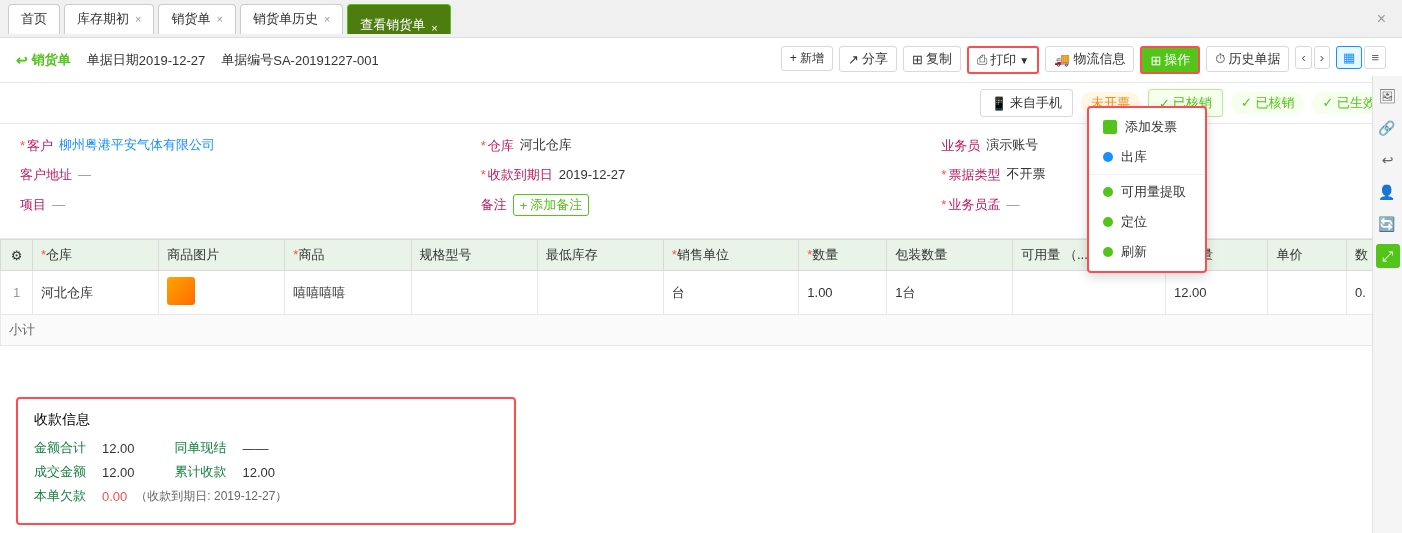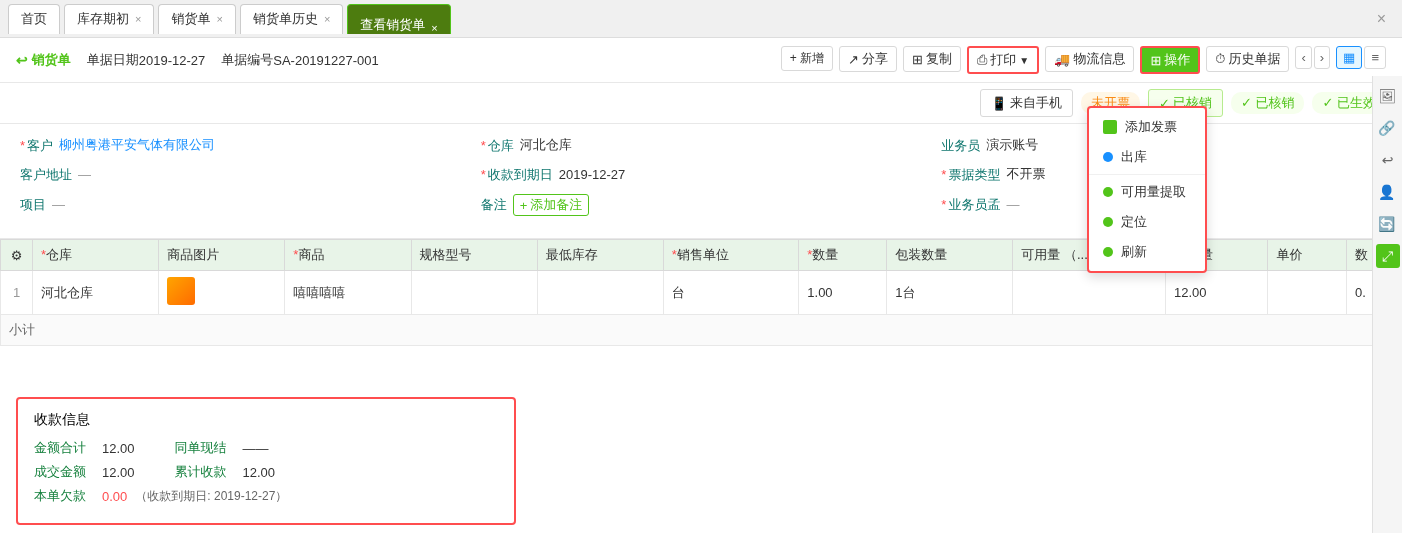--- a/index.html
+++ b/index.html
@@ -58,21 +58,21 @@
     }
     .toolbar-btn.green { background: #f6ffed; border-color: #b7eb8f; color: #52c41a; }
     .status-unopen { background: #fff7e6; border-color: #ffd591; color: #fa8c16; border-radius: 10px; padding: 2px 10px; }
     .status-checked { background: #f6ffed; border-color: #b7eb8f; color: #52c41a; border-radius: 10px; padding: 2px 10px; }
     .status-effective { background: #f6ffed; border-color: #b7eb8f; color: #52c41a; border-radius: 10px; padding: 2px 10px; }
 
     
     .form-area { padding: 12px 20px; border-bottom: 1px solid #e8e8e8; flex-shrink: 0; }
     .form-row { display: flex; align-items: center; margin-bottom: 10px; gap: 20px; }
     .form-field { display: flex; align-items: center; gap: 6px; flex: 1; }
-    .form-label { color: #0f766e; white-space: nowrap; }
+    .form-label { color: #be185d; white-space: nowrap; }
     .form-label.required::before { content: '*'; color: #ff4d4f; margin-right: 2px; }
     .form-value { color: #333; border-bottom: 1px solid transparent; }
     .form-value.link { color: #1890ff; cursor: pointer; }
     .form-value.dashes { color: #999; }
     .add-note-btn { display: flex; align-items: center; gap: 3px; color: #52c41a; cursor: pointer; border: 1px solid #52c41a; border-radius: 3px; padding: 1px 6px; font-size: 12px; }
 
     
     .table-area { flex: 1; overflow: auto; }
     table { width: 100%; border-collapse: collapse; }
     th {

